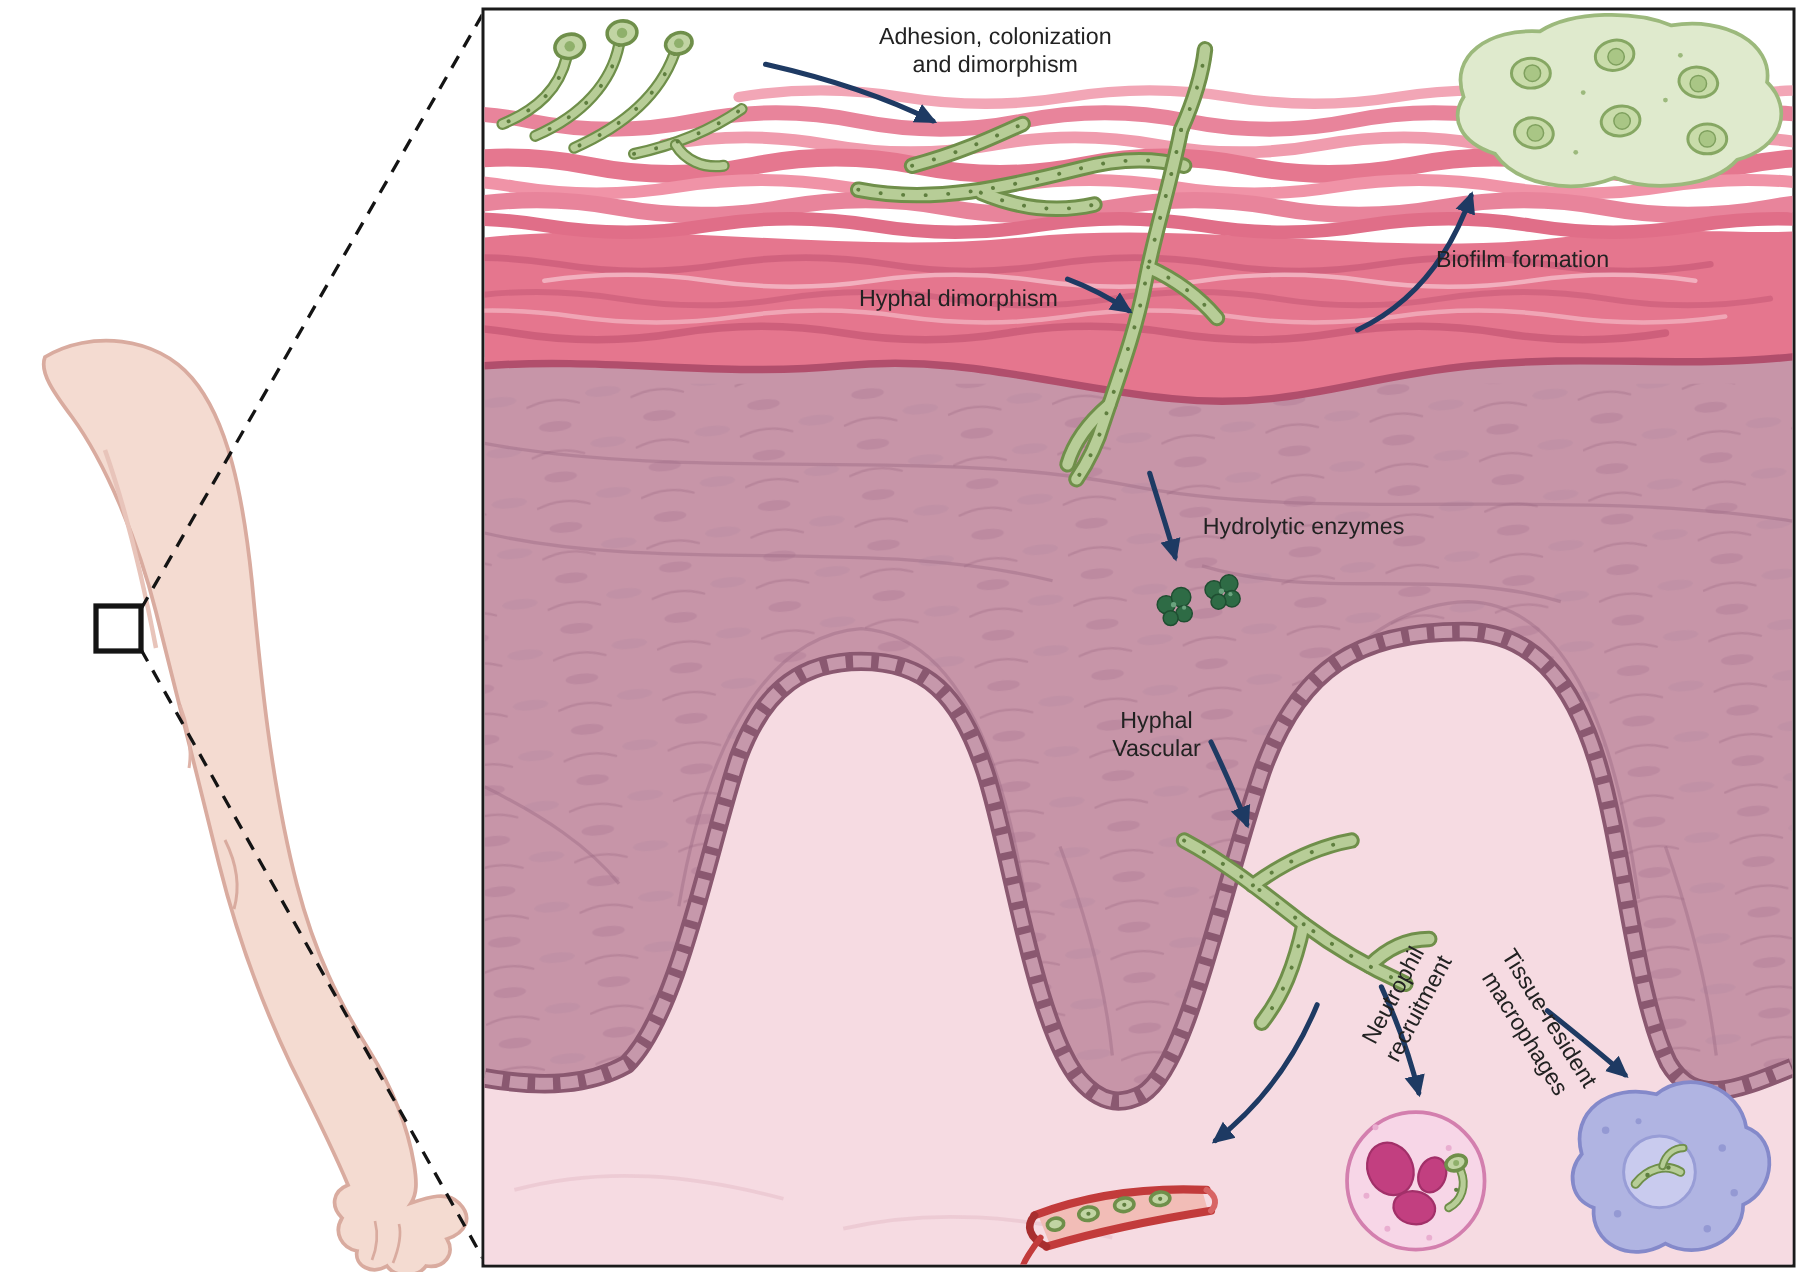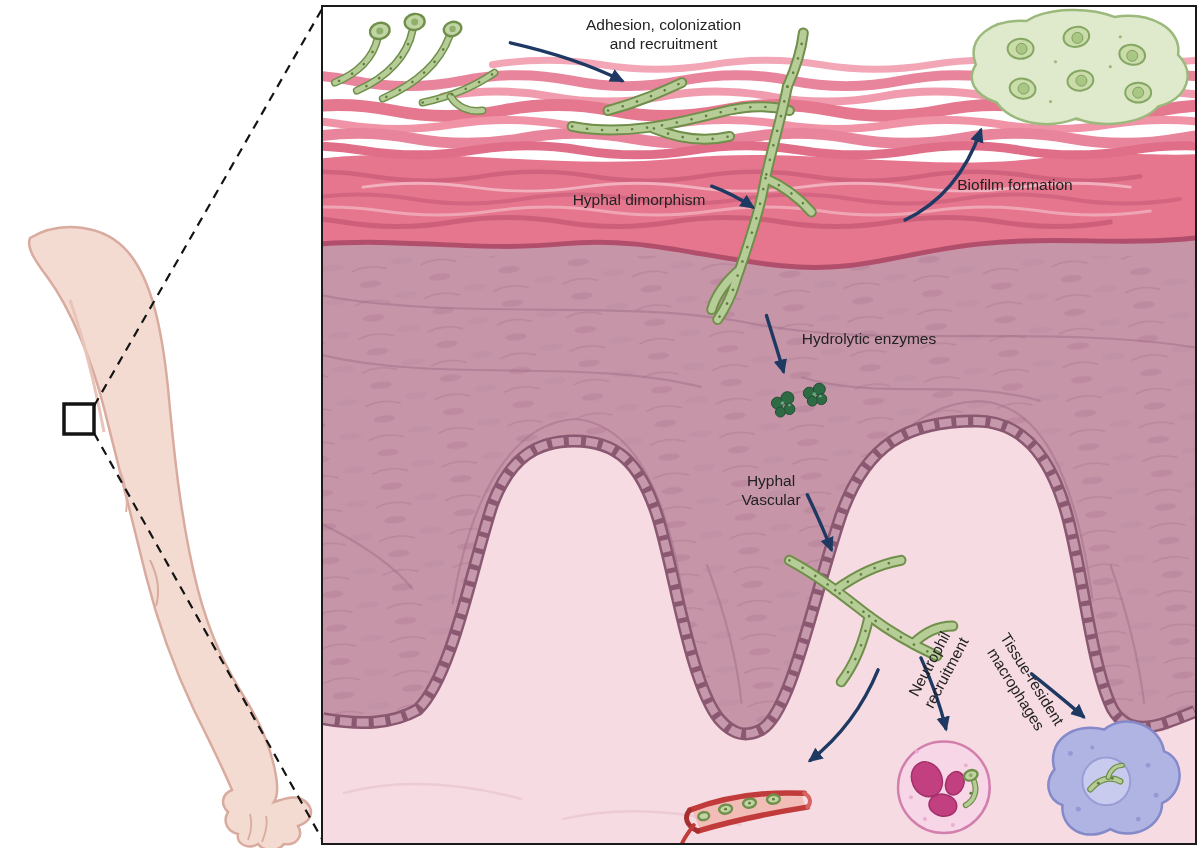--- a/index.html
+++ b/index.html
@@ -281,25 +281,25 @@
         <path class="arrow" d="M445,310 C451,330 457,348 462,366"></path>
         <path class="arrow" d="M486,490 C495,509 503,527 510,545"></path>
         <path class="arrow" d="M557,666 C543,700 522,731 489,757"></path>
         <path class="arrow" d="M600,654 C611,678 619,700 625,725"></path>
         <path class="arrow" d="M711,670 C731,686 747,699 763,713"></path>
       </g>
     </svg>
 
     <div class="lbl" style="left:238px;top:8px;width:205px">
       <span>Adhesion, colonization</span><br>
-      <span>and recruitment</span>
+      <span>and dimorphism</span>
     </div>
     <div class="lbl" style="left:216px;top:183px;width:200px">Hyphal dimorphism</div>
-    <div class="lbl" style="left:592px;top:168px;width:200px">Biofilm formation</div>
-    <div class="lbl" style="left:446px;top:322px;width:200px">Hydrolytic enzymes</div>
+    <div class="lbl" style="left:592px;top:157px;width:200px">Biofilm formation</div>
+    <div class="lbl" style="left:446px;top:335px;width:200px">Hydrolytic enzymes</div>
     <div class="lbl" style="left:396px;top:464px;width:104px">
       <span>Hyphal</span><br>
       <span>Vascular</span>
     </div>
     <div class="lbl rot" style="left:553px;top:642px;width:124px;transform:rotate(-62deg)">
       <span>Neutrophil</span><br>
       <span>recruitment</span>
     </div>
     <div class="lbl rot" style="left:634px;top:658px;width:134px;transform:rotate(58deg)">
       <span>Tissue-resident</span><br>

